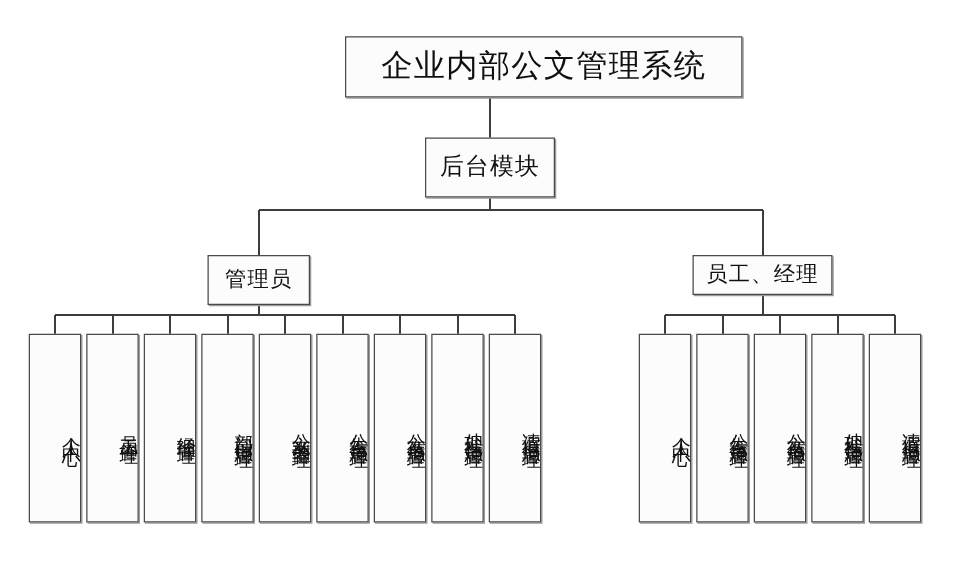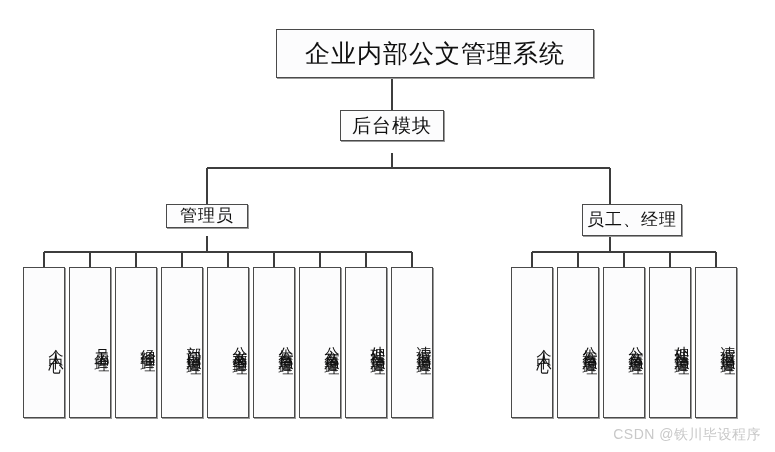--- a/index.html
+++ b/index.html
@@ -96,37 +96,36 @@
       <line x1="366" y1="252" x2="366" y2="267" stroke="#3d3d3d" stroke-width="1.6" shape-rendering="crispEdges"></line>
       <line x1="412" y1="252" x2="412" y2="267" stroke="#3d3d3d" stroke-width="1.6" shape-rendering="crispEdges"></line>
       <line x1="532" y1="252" x2="532" y2="267" stroke="#3d3d3d" stroke-width="1.6" shape-rendering="crispEdges"></line>
       <line x1="578" y1="252" x2="578" y2="267" stroke="#3d3d3d" stroke-width="1.6" shape-rendering="crispEdges"></line>
       <line x1="624" y1="252" x2="624" y2="267" stroke="#3d3d3d" stroke-width="1.6" shape-rendering="crispEdges"></line>
       <line x1="670" y1="252" x2="670" y2="267" stroke="#3d3d3d" stroke-width="1.6" shape-rendering="crispEdges"></line>
       <line x1="716" y1="252" x2="716" y2="267" stroke="#3d3d3d" stroke-width="1.6" shape-rendering="crispEdges"></line>
     </svg>
 
   <div class="node root" style="left: 231px; top: 29px; width: 318px; height: 49px; margin-left: 45px;">企业内部公文管理系统</div>
-  <div class="node level2" style="left: 340px; top: 110px; width: 104px; height: 31px;">后台模块</div>
-  <div class="node level3" style="left: 166px; top: 204px; width: 82px; height: 24px;">管理员</div>
-  <div class="node level3" style="left: 554px; top: 204px; width: 100px; height: 32px; margin-left: 28px;">员工、经理</div>
+  <div class="node level2" style="left: 340px; top: 110px; width: 104px; height: 48px;">后台模块</div>
+  <div class="node level3" style="left: 166px; top: 204px; width: 82px; height: 40px;">管理员</div>
+  <div class="node level3" style="left: 554px; top: 204px; width: 112px; height: 32px;">员工、经理</div>
 
   <div id="admin-leaf-container">
       <div class="node leaf" style="left: 23px; top: 267px; width: 42px; height: 151px;">个人中心</div>
       <div class="node leaf" style="left: 69px; top: 267px; width: 42px; height: 151px;">员工管理</div>
       <div class="node leaf" style="left: 115px; top: 267px; width: 42px; height: 151px;">经理管理</div>
       <div class="node leaf" style="left: 161px; top: 267px; width: 42px; height: 151px;">部门信息管理</div>
       <div class="node leaf" style="left: 207px; top: 267px; width: 42px; height: 151px;">公文类型管理</div>
       <div class="node leaf" style="left: 253px; top: 267px; width: 42px; height: 151px;">公告信息管理</div>
       <div class="node leaf" style="left: 299px; top: 267px; width: 42px; height: 151px;">公文信息管理</div>
       <div class="node leaf" style="left: 345px; top: 267px; width: 42px; height: 151px;">处理信息管理</div>
       <div class="node leaf" style="left: 391px; top: 267px; width: 42px; height: 151px;">请假信息管理</div>
     </div>
   <div id="staff-leaf-container">
       <div class="node leaf" style="left: 511px; top: 267px; width: 42px; height: 151px;">个人中心</div>
       <div class="node leaf" style="left: 557px; top: 267px; width: 42px; height: 151px;">公告信息管理</div>
       <div class="node leaf" style="left: 603px; top: 267px; width: 42px; height: 151px;">公文信息管理</div>
       <div class="node leaf" style="left: 649px; top: 267px; width: 42px; height: 151px;">处理信息管理</div>
       <div class="node leaf" style="left: 695px; top: 267px; width: 42px; height: 151px;">请假信息管理</div>
     </div>
 
-  <div id="watermark">CSDN @铁川毕设程序</div>
 </div>
 
 </body></html>

